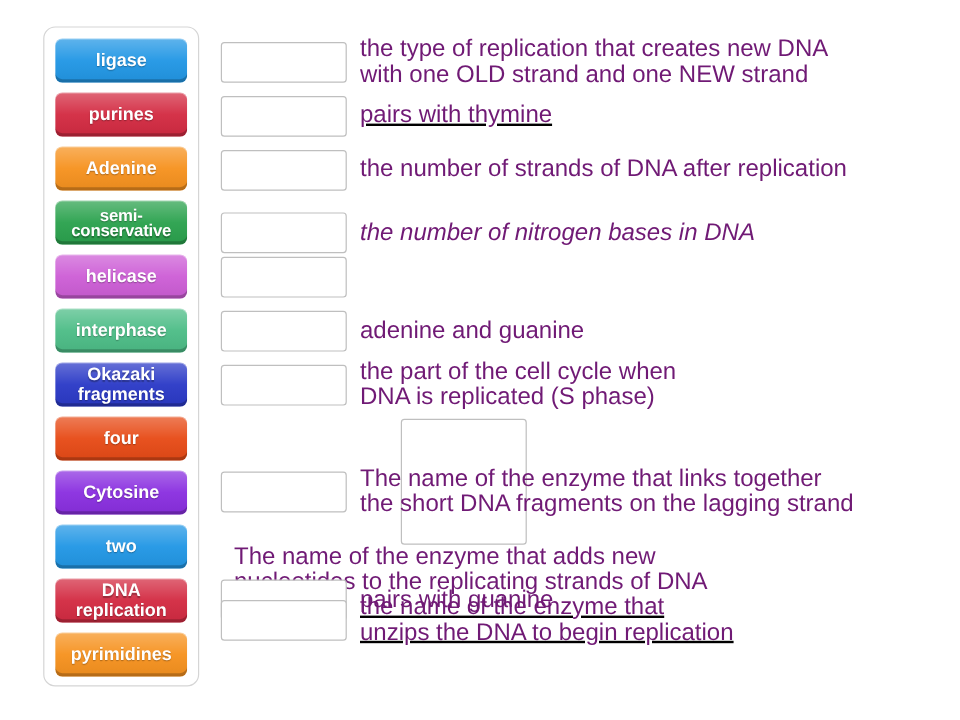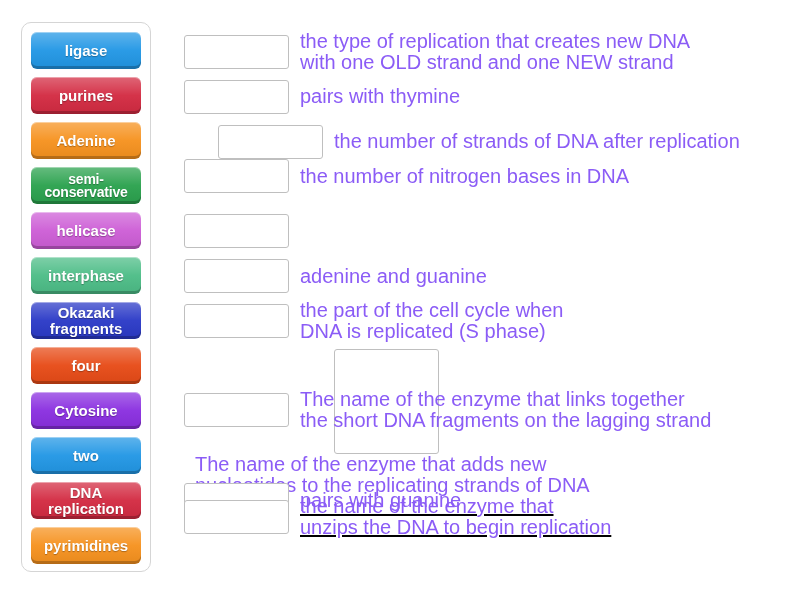--- a/index.html
+++ b/index.html
@@ -1,21 +1,21 @@
 <!DOCTYPE html>
 <html><head>
 <meta charset="utf-8">
 <style>
   html,body{margin:0;padding:0;background:#ffffff;}
   .page{
     position:relative;width:800px;height:600px;background:#ffffff;overflow:hidden;
     font-family:"Liberation Sans",sans-serif;
   }
   .panel{
-    position:absolute;left:21px;top:22px;width:130px;height:550px;
+    position:absolute;left:36px;top:22px;width:130px;height:550px;
     box-sizing:border-box;background:#ffffff;
     border:1px solid #d5d5d5;border-radius:10px;
     padding:9px;display:flex;flex-direction:column;gap:8px;
   }
   .tile{
     flex:0 0 37px;height:37px;box-sizing:border-box;border-radius:6px;
     display:flex;align-items:center;justify-content:center;text-align:center;
     padding:0 2px;cursor:grab;
     background-image:linear-gradient(to bottom,
       rgba(255,255,255,0.28) 0%, rgba(255,255,255,0.04) 50%, rgba(0,0,0,0.06) 100%);
@@ -26,21 +26,21 @@
     text-shadow:0 1px 1px rgba(0,0,0,0.30);
   }
   .tile.small .tile-label{font-size:14px;line-height:13px;letter-spacing:-0.2px;}
   .rows{position:absolute;left:184px;top:35px;width:600px;height:545px;}
   .row{position:absolute;left:0;height:34px;display:flex;align-items:center;}
   .slot{
     flex:0 0 105px;width:105px;height:34px;box-sizing:border-box;
     background:#ffffff;border:1px solid #bfbfbf;border-radius:3px;
   }
   .def{
-    margin-left:11px;font-size:20px;line-height:21px;color:#8b5cf6;
+    margin-left:11px;font-size:20px;line-height:21px;color:#701a75;
     white-space:pre-line;
   }
 </style>
 </head>
 <body>
 
 <div class="page">
   <div class="panel" id="tile-panel">
       <div class="tile" style="background-color: rgb(34, 151, 229);">
         <span class="tile-label">ligase</span>
@@ -78,29 +78,29 @@
       <div class="tile" style="background-color: rgb(246, 146, 31);">
         <span class="tile-label">pyrimidines</span>
       </div>
     </div>
   <div class="rows" id="row-list">
       <div class="row" style="top: 0px;">
         <div class="slot"></div>
         <div class="def">the type of replication that creates new DNA
 with one OLD strand and one NEW strand</div>
       </div>
-      <div class="row" style="top: 44.8px;">
+      <div class="row" style="top: 44.8px; text-decoration: underline;">
         <div class="slot"></div>
         <div class="def">pairs with thymine</div>
       </div>
-      <div class="row" style="top: 89.6px; margin-left: 34px;">
+      <div class="row" style="top: 89.6px;">
         <div class="slot"></div>
         <div class="def">the number of strands of DNA after replication</div>
       </div>
-      <div class="row" style="top: 124px;">
+      <div class="row" style="top: 142px; font-style: italic;">
         <div class="slot"></div>
         <div class="def">the number of nitrogen bases in DNA</div>
       </div>
       <div class="row" style="top: 179.2px;">
         <div class="slot"></div>
       </div>
       <div class="row" style="top: 224px;">
         <div class="slot"></div>
         <div class="def">adenine and guanine</div>
       </div>

